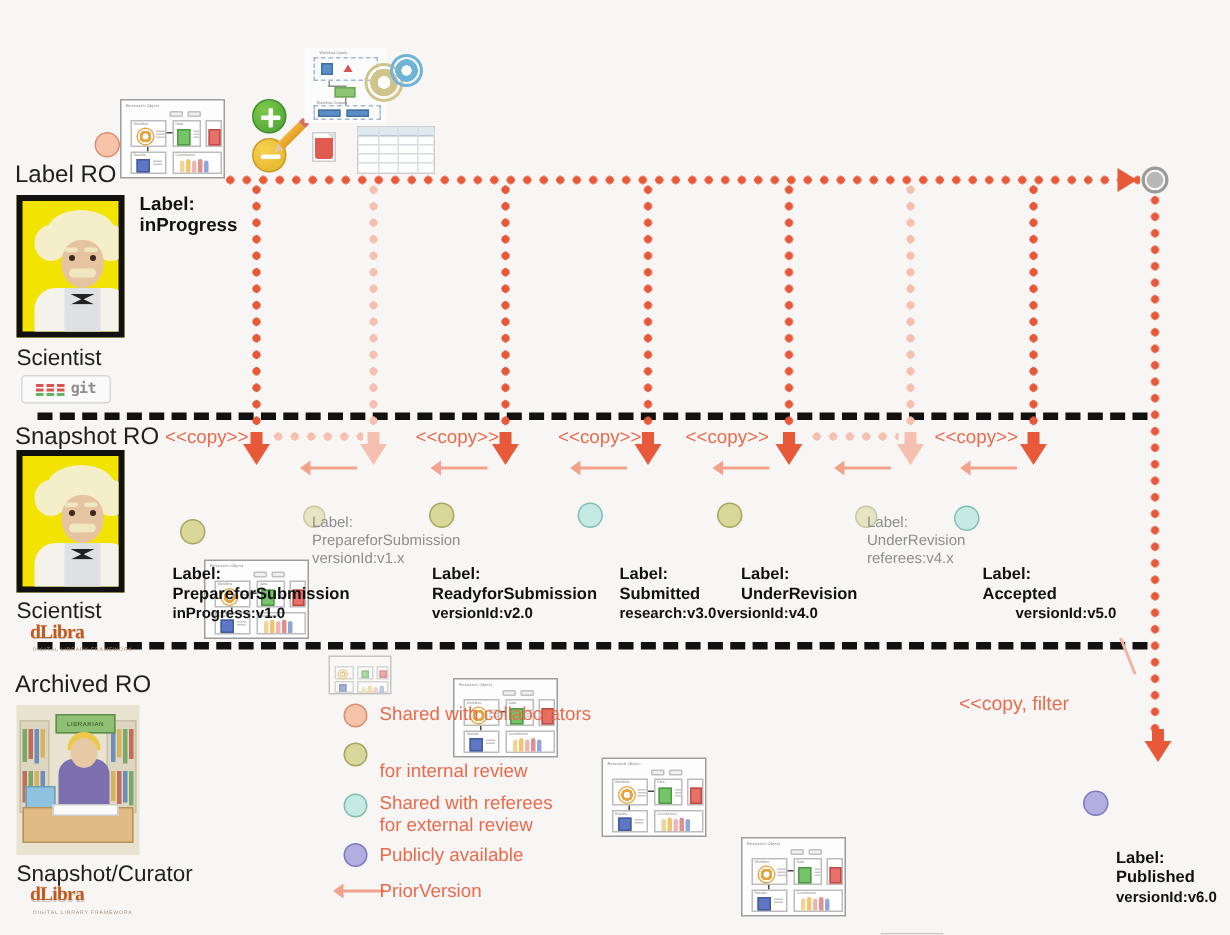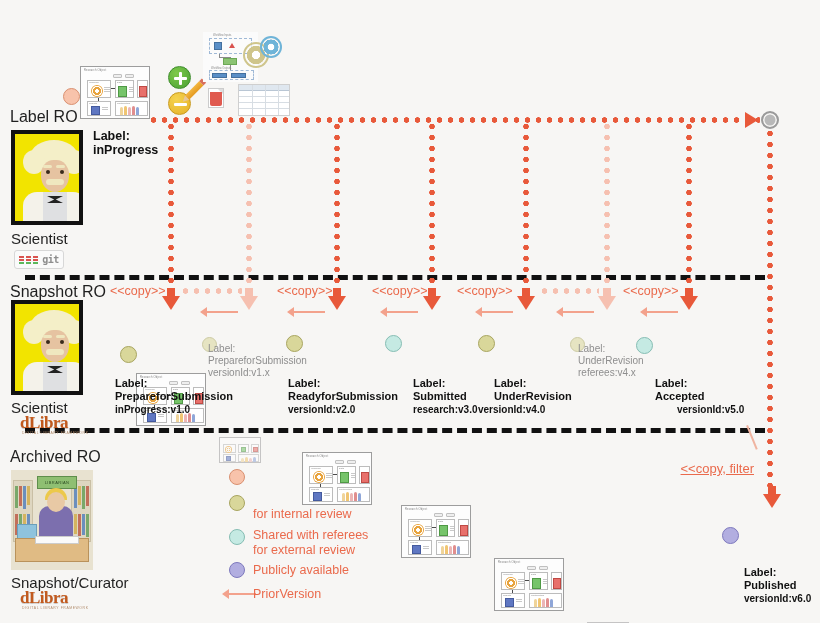--- a/index.html
+++ b/index.html
@@ -83,21 +83,21 @@
     border-right:7px solid #f3a28c;
   }
 
   
   .copy-label{
     font-size:12.5px;color:#ea6a4c;white-space:nowrap;
     font-family:"Liberation Sans",sans-serif;
   }
   .curate-label{
     font-size:13px;color:#ea6a4c;line-height:16px;
-    text-align:right;white-space:nowrap;text-decoration:underline;
+    text-align:center;white-space:nowrap;
   }
 
   
   .state-dot{
     border-radius:50%;
     box-sizing:border-box;
   }
   .state-dot.collab{background:#f8c3ab;border:1.2px solid #d99070;}
   .state-dot.internal{background:#d9d79a;border:1.2px solid #a8a560;}
   .state-dot.external{background:#c5eae3;border:1.2px solid #86bdb3;}
@@ -230,21 +230,21 @@
     border:1px solid #d7d7d7;border-radius:3px;
     display:flex;align-items:center;justify-content:center;gap:4px;
   }
   .git-marks{display:flex;flex-direction:column;gap:1px;}
   .git-marks i{display:flex;gap:2px;}
   .git-marks i s{display:block;width:5px;height:2px;text-decoration:none;}
   .git-word{font-family:"DejaVu Sans Mono",monospace;font-size:10px;font-weight:bold;color:#8d8d8d;letter-spacing:-.5px;}
   .dlibra{
     position:absolute;
     font-family:"Liberation Serif",serif;
-    font-weight:bold;font-size:17px;color:#c25a1e;letter-spacing:-.5px;
+    font-weight:bold;font-size:13px;color:#c25a1e;letter-spacing:-.5px;
     text-shadow:0 1px 0 rgba(0,0,0,.18);
     white-space:nowrap;
   }
   .dlibra-sub{
     position:absolute;font-size:3.4px;color:#b08a6a;letter-spacing:.6px;white-space:nowrap;
   }
   .angle-line{position:absolute;background:#f0b4a0;transform-origin:0 0;}
 </style>
 </head>
 <body>
@@ -265,21 +265,21 @@
     <div class="sci-brow" style="left:41px;top:31px;"></div>
     <div class="sci-eye" style="left:31px;top:36px;"></div>
     <div class="sci-eye" style="left:45px;top:36px;"></div>
     <div class="sci-mus"></div>
     <div class="sci-coat"></div>
       <div class="sci-shirt"></div>
       <div class="sci-bow"></div>
   </div>
   <div class="abs actor-name" style="left:11px;top:230px;">Scientist</div>
 
-  <div class="abs logo-box" style="left:14px;top:250px;width:50px;height:19px;">
+  <div class="abs logo-box" style="left:14px;top:250px;width:60px;height:19px;">
     <div class="git-marks">
       <i>
           <s style="background:#d9534f"></s>
           <s style="background:#d9534f"></s>
           <s style="background:#d9534f"></s>
         </i>
       <i>
           <s style="background:#d9534f"></s>
           <s style="background:#d9534f"></s>
           <s style="background:#d9534f"></s>
@@ -777,20 +777,21 @@
 
   <div class="abs curate-label" style="left:598px;top:461px;width:156px;">&lt;&lt;copy, filter</div>
 
   <div class="abs state-dot public" style="left:722px;top:527px;width:17px;height:17px;"></div>
 
   <div class="abs node-label" style="left:744px;top:566px;">Label:</div>
   <div class="abs node-label" style="left:744px;top:579px;">Published</div>
   <div class="abs node-ver" style="left:744px;top:592px;">versionId:v6.0</div>
 
   <div class="abs state-dot collab" style="left:229px;top:469px;width:16px;height:16px;"></div>
+  <div class="abs legend-text" style="left:253px;top:469px;">Shared with collaborators</div>
 
   <div class="abs state-dot internal" style="left:229px;top:495px;width:16px;height:16px;"></div>
   <div class="abs legend-text" style="left:253px;top:507px;">for internal review</div>
 
   <div class="abs state-dot external" style="left:229px;top:529px;width:16px;height:16px;"></div>
   <div class="abs legend-text" style="left:253px;top:528px;">Shared with referees</div>
   <div class="abs legend-text" style="left:253px;top:543px;">for external review</div>
 
   <div class="abs state-dot public" style="left:229px;top:562px;width:16px;height:16px;"></div>
   <div class="abs legend-text" style="left:253px;top:563px;">Publicly available</div>

